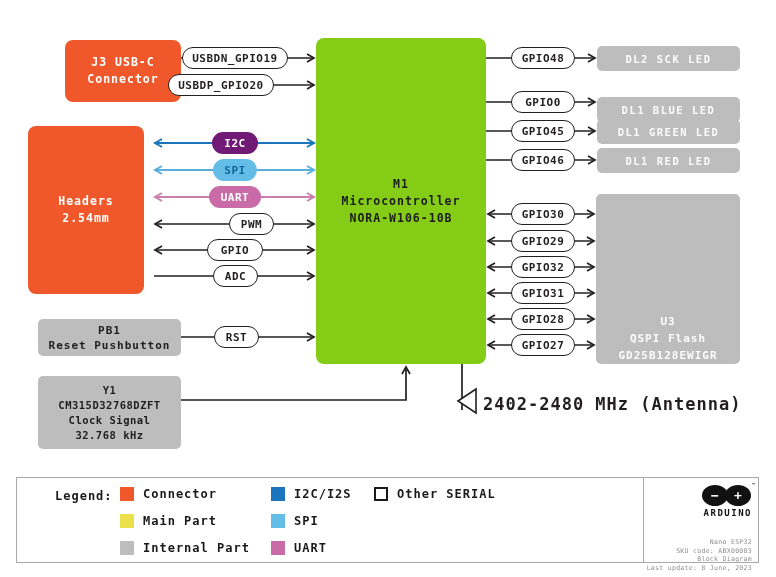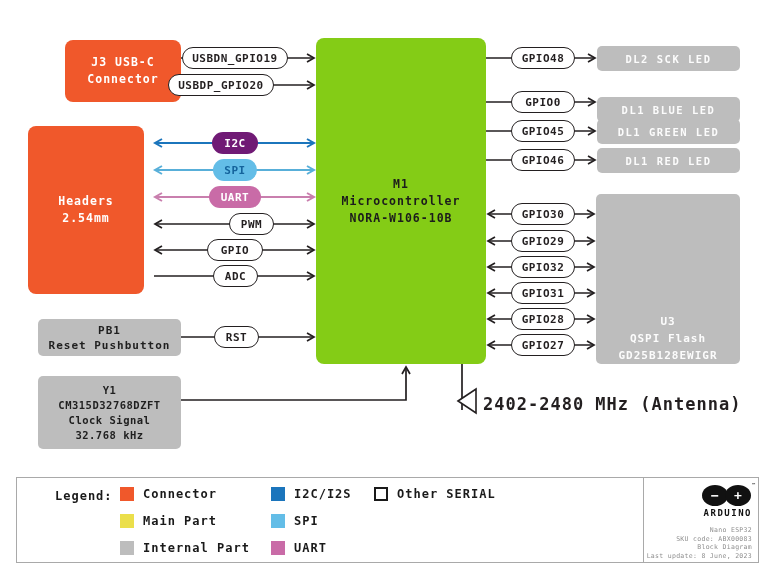--- a/index.html
+++ b/index.html
@@ -60,21 +60,21 @@
   .logo { position:absolute; left:58px; top:7px; width:50px; height:22px; }
   .loop {
     position:absolute; width:26px; height:21px; border-radius:50%;
     background:#111111; color:#ffffff; display:flex; align-items:center; justify-content:center;
     font-weight:bold; font-size:13px; line-height:1;
   }
   .loop.minus { left:0; top:0; }
   .loop.plus  { left:23px; top:0; }
   .tm { position:absolute; left:108px; top:4px; font-size:5.5px; color:#111111; }
   .brand-name { position:absolute; left:0; right:7px; top:30px; text-align:right; font-size:9px; font-weight:bold; letter-spacing:1.5px; color:#111111; }
-  .brand-info { position:absolute; left:0; right:7px; top:48px; text-align:right; font-size:6.5px; line-height:8.5px; color:#8F8F8F; letter-spacing:0.3px; }
+  .brand-info { position:absolute; left:0; right:7px; top:60px; text-align:right; font-size:6.5px; line-height:8.5px; color:#8F8F8F; letter-spacing:0.3px; }
 </style>
 </head>
 <body>
 
 <div class="canvas">
 
   <svg class="wires" width="776" height="577">
     <defs>
       <marker id="ak" markerWidth="12" markerHeight="12" refX="8" refY="5" orient="auto-start-reverse" markerUnits="userSpaceOnUse" overflow="visible">
         <path d="M1,1 L8,5 L1,9" fill="none" stroke="#231F20" stroke-width="1.7"></path>

